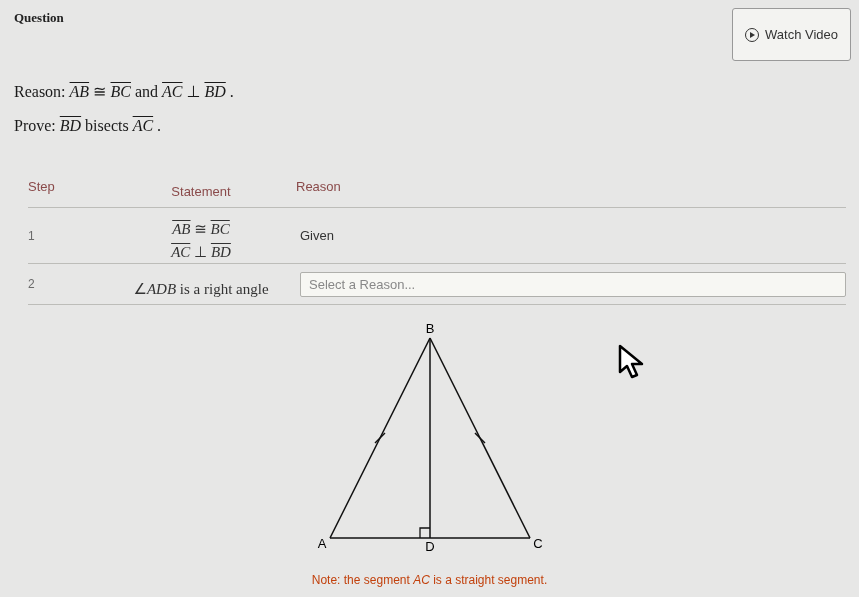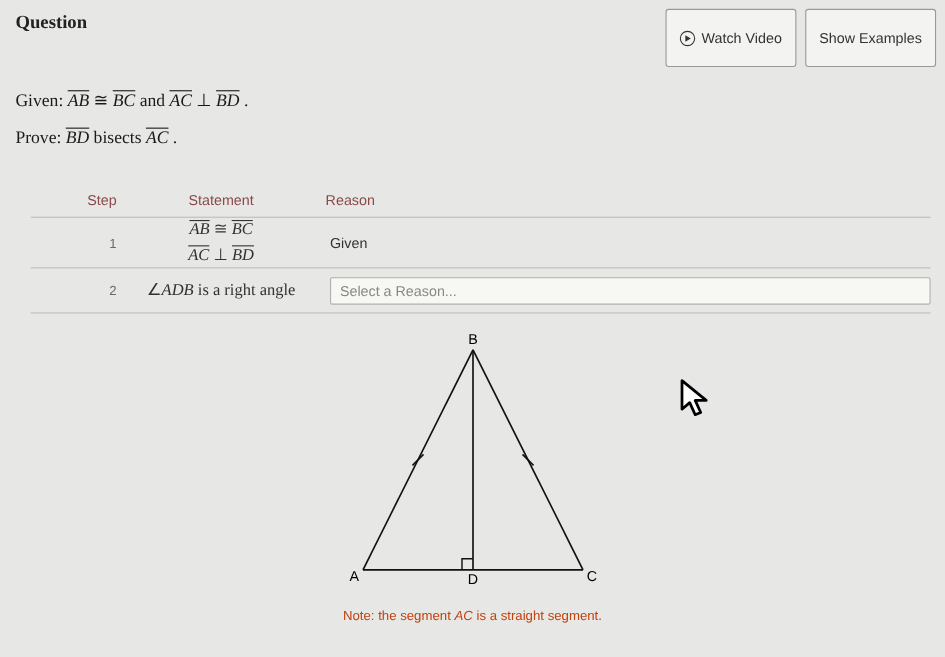--- a/index.html
+++ b/index.html
@@ -13,21 +13,21 @@
     position: relative;
   }
   .header {
     display: flex;
     justify-content: space-between;
     align-items: flex-start;
     padding: 8px 8px 0 14px;
   }
   .question-label {
     font-weight: bold;
-    font-size: 17px;
+    font-size: 13px;
     color: #222;
     padding-top: 2px;
   }
   .btn-row { display: flex; gap: 8px; }
   .btn {
     border: 1px solid #999;
     background: #f3f3f1;
     font-family: Arial, sans-serif;
     font-size: 13px;
     color: #333;
@@ -70,31 +70,32 @@
     width: 818px;
   }
   .pt-header, .pt-row {
     display: flex;
     align-items: center;
     border-top: 1px solid #bdbdb9;
   }
   .pt-header { border-top: none; }
   .col-step {
     width: 78px;
-    text-align: right;
+    text-align: left;
     font-family: Arial, sans-serif;
     font-size: 12px;
     color: #6a6a6a;
   }
   .col-stmt {
     width: 190px;
     text-align: center;
     font-family: Arial, sans-serif;
     font-size: 12px;
     color: #6a6a6a;
+    margin-top: 10px;
   }
   .col-reason {
     flex: 1;
     font-family: Arial, sans-serif;
     font-size: 13px;
     color: #333;
     padding: 6px 0 6px 4px;
   }
   .pt-header > div {
     font-family: Arial, sans-serif;
@@ -145,29 +146,26 @@
 </head>
 <body>
 
 <div class="header">
   <div class="question-label">Question</div>
   <div class="btn-row">
     <button class="btn">
       <span class="play-icon"></span>
       <span>Watch Video</span>
     </button>
-    <button class="btn">
-      <span>Show Examples</span>
-    </button>
   </div>
 </div>
 
 <div class="problem">
   <div>
-    <span>Given: </span>
+    <span>Reason: </span>
     <span class="overline">AB</span>
     <span> ≅ </span>
     <span class="overline">BC</span>
     <span> and </span>
     <span class="overline">AC</span>
     <span> ⊥ </span>
     <span class="overline">BD</span>
     <span>.</span>
   </div>
   <div>

